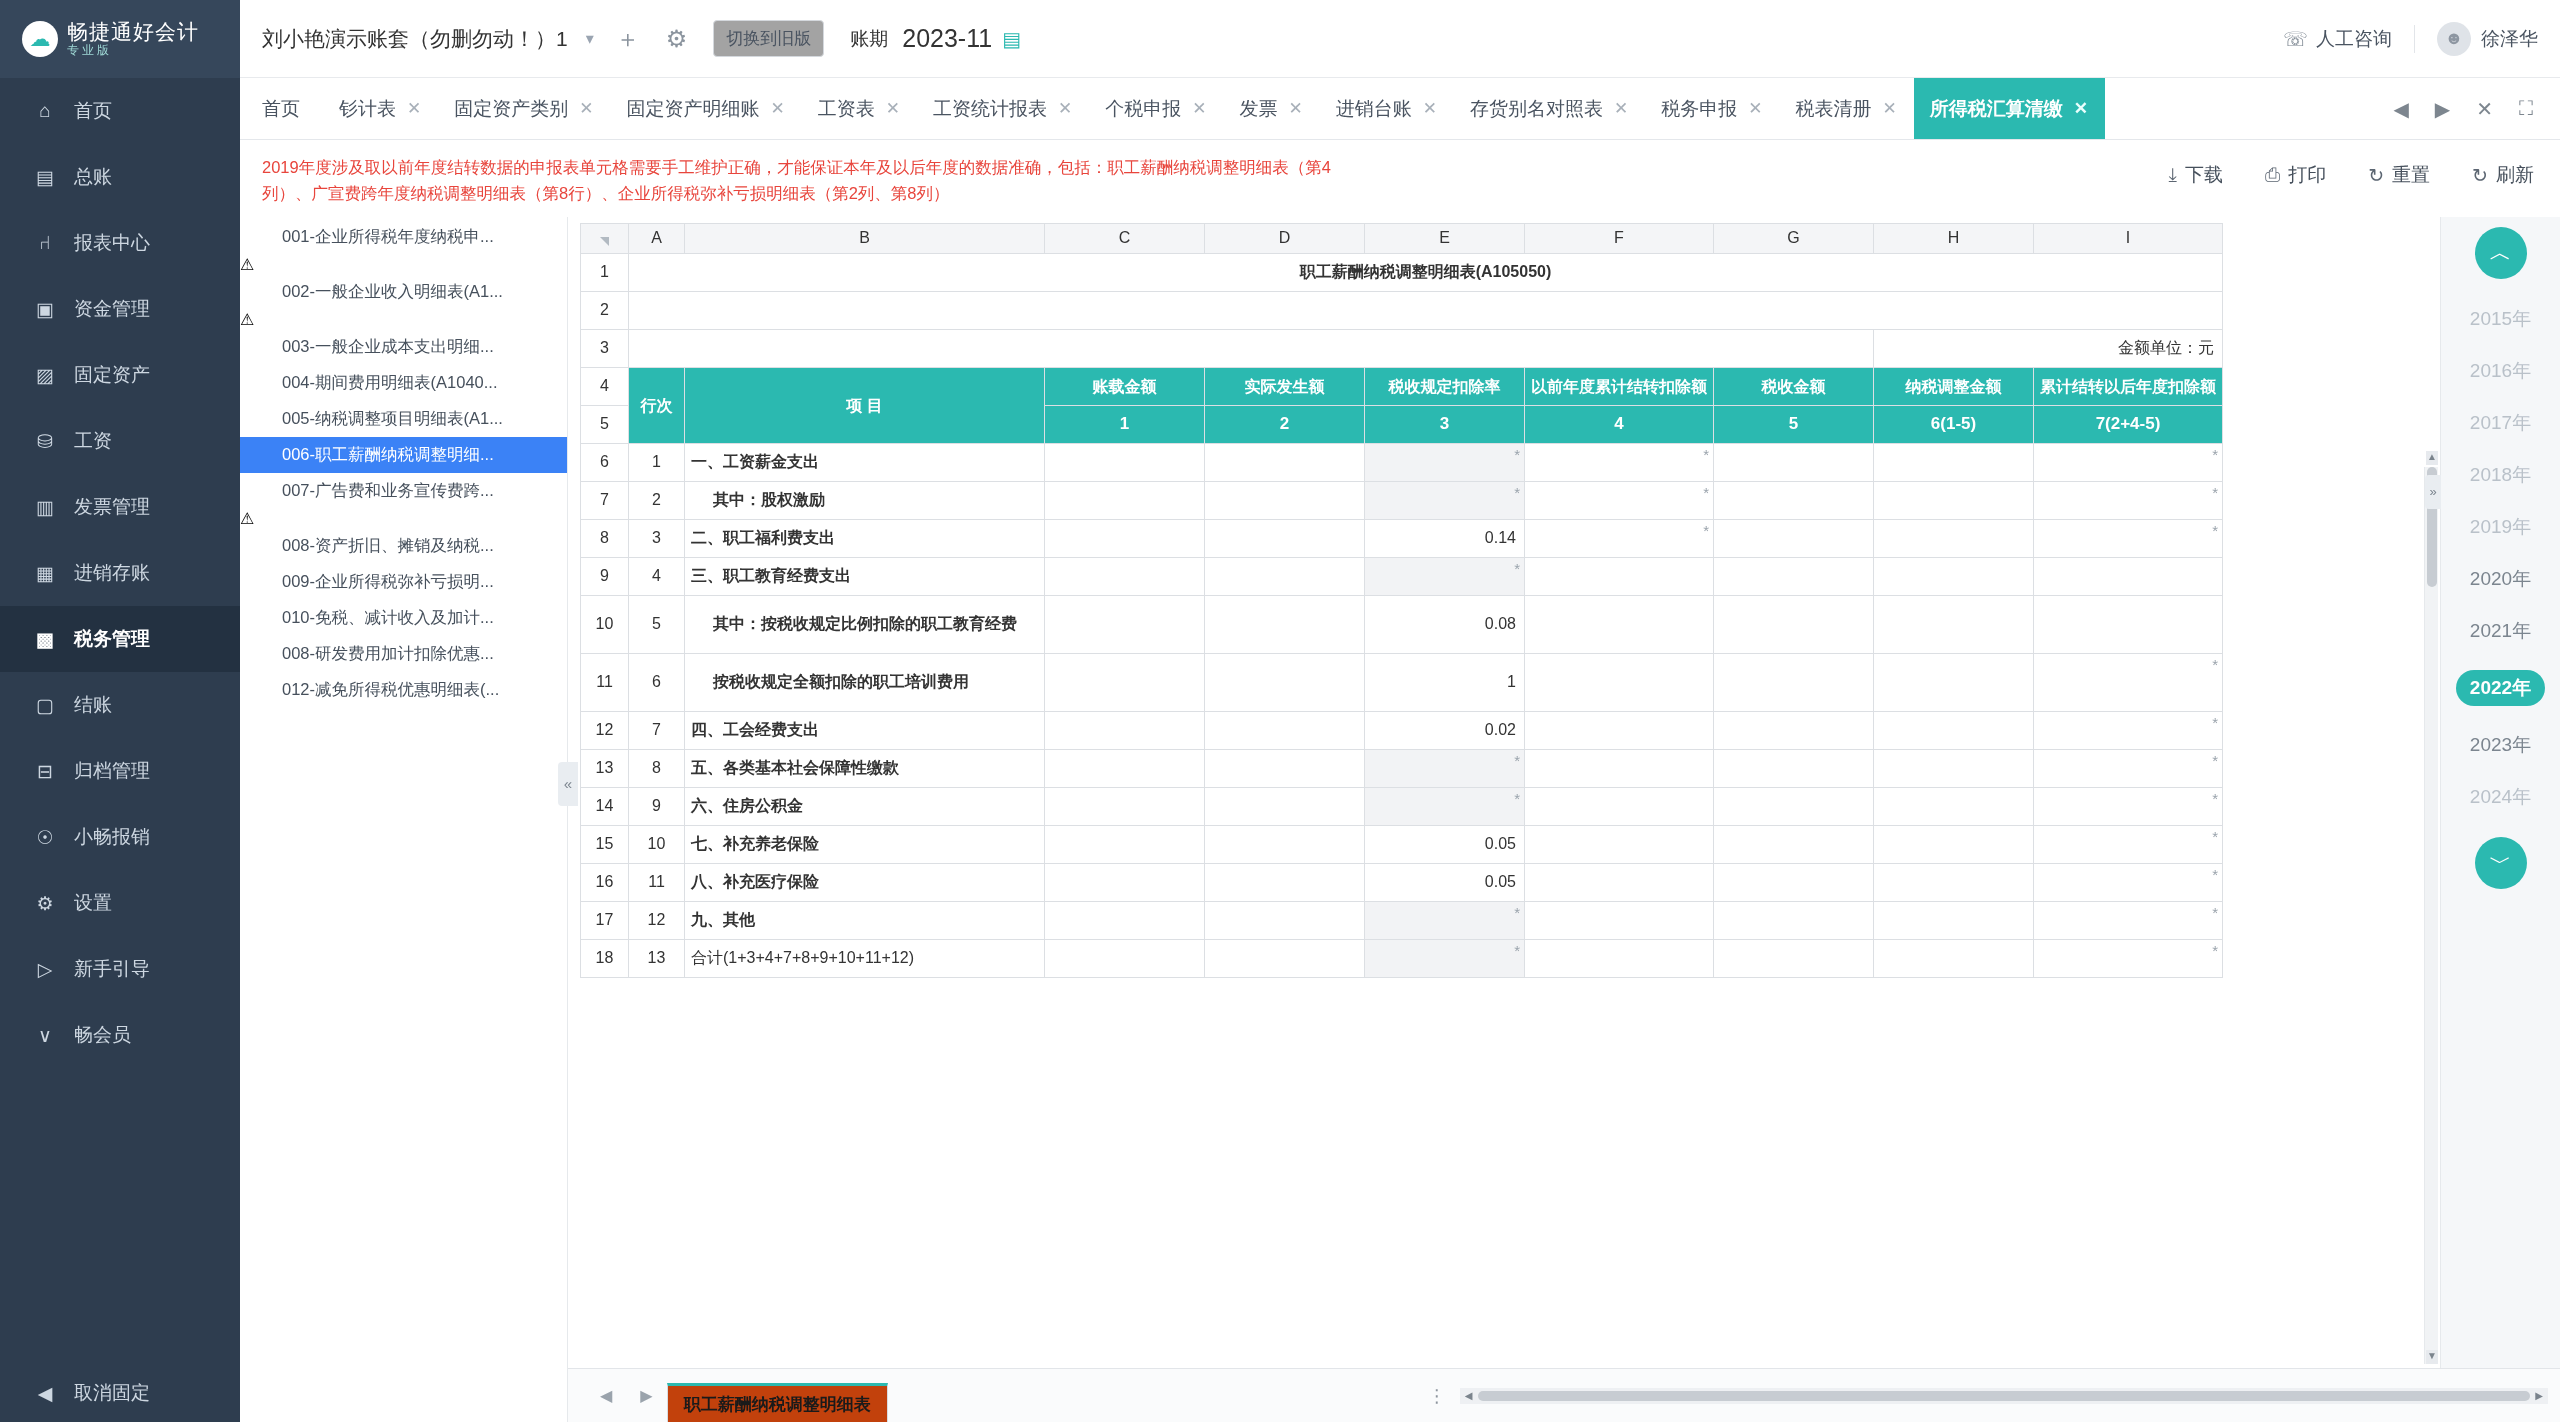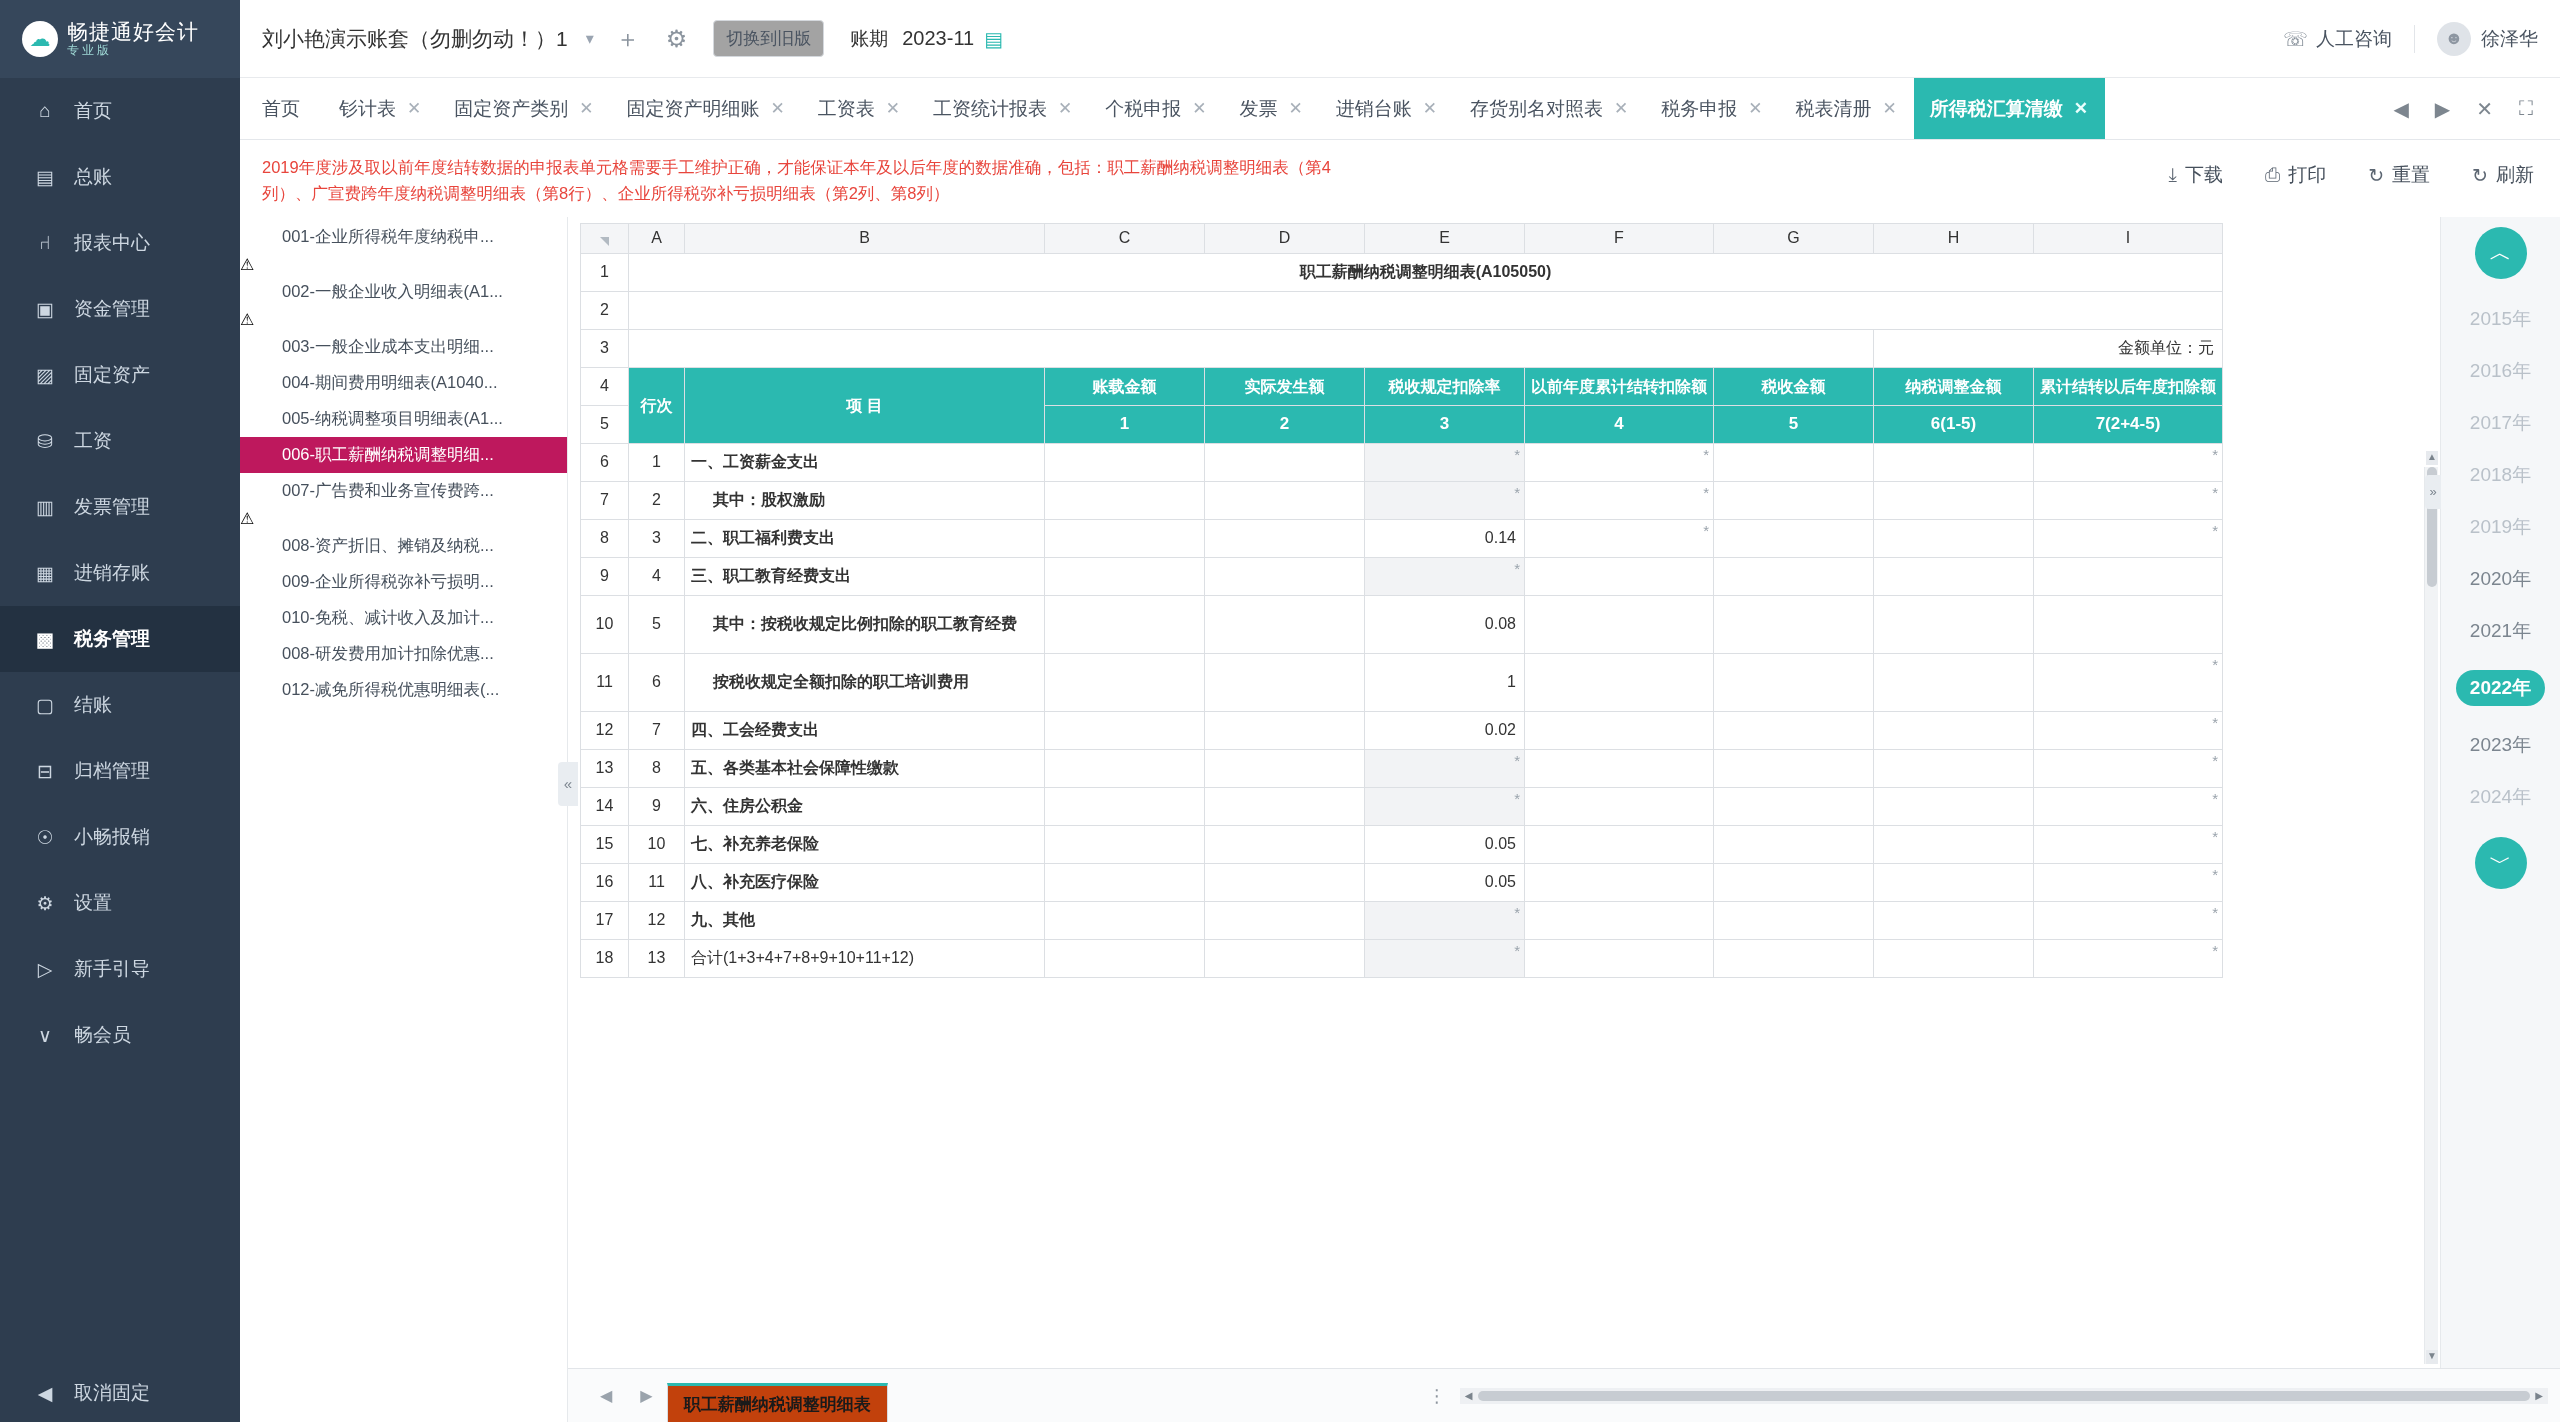--- a/index.html
+++ b/index.html
@@ -65,21 +65,21 @@
   .caret-down { color: #9aa4b1; font-size: 16px; margin: 0 22px 0 10px; cursor: pointer; }
   .tb-icon {
     font-size: 24px; color: #8b949e; margin-right: 26px; cursor: pointer;
   }
   .switch-old {
     border: 1px solid #d4d8dd; border-radius: 4px;
     font-size: 17px; color: #4a5461; padding: 6px 12px; margin-right: 26px;
     background: #a3a3a3; cursor: pointer;
   }
   .period-label { font-size: 19px; color: #333; margin-right: 14px; }
-  .period-value { font-size: 20px; color: #333; margin-right: 10px; }
+  .period-value { font-size: 25px; color: #333; margin-right: 10px; }
   .cal-icon { color: #2bb9b0; font-size: 20px; cursor: pointer; }
   .topbar-right { margin-left: auto; display: flex; align-items: center; }
   .support { font-size: 19px; color: #4a5461; display: flex; align-items: center; cursor: pointer; }
   .support .hic { font-size: 20px; color: #7a848f; margin-right: 8px; }
   .vsep { width: 1px; height: 28px; background: #e2e5e9; margin: 0 22px; }
   .avatar {
     width: 34px; height: 34px; border-radius: 50%; background: #dfe3e8;
     color: #8d96a1; font-size: 18px; display: flex; align-items: center;
     justify-content: center; margin-right: 10px;
   }
@@ -130,21 +130,21 @@
   .formlist {
     width: 328px; flex: 0 0 328px; background: #ffffff;
     border-right: 1px solid #e6e9ec; padding-top: 2px;
     position: relative;
   }
   .fl-item {
     height: 36px; display: flex; align-items: center;
     font-size: 16.5px; color: #46505c; padding-left: 42px; cursor: pointer;
     white-space: nowrap; overflow: hidden;
   }
-  .fl-item.sel { background: #be185d; color: #ffffff; }
+  .fl-item.sel { background: #3b82f6; color: #ffffff; }
   .fl-row { position: relative; }
   .collapse-handle {
     position: absolute; left: 318px; top: 545px;
     width: 20px; height: 44px; background: #e9edf1;
     border-radius: 4px 0 0 4px; color: #7c858f;
     display: flex; align-items: center; justify-content: center;
     font-size: 15px; cursor: pointer; z-index: 5;
   }
 
   

